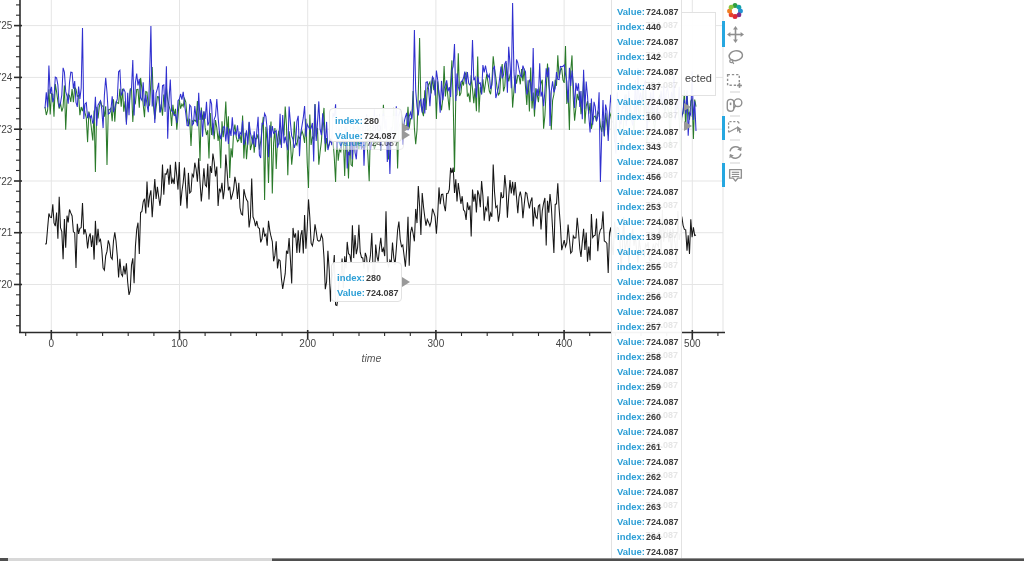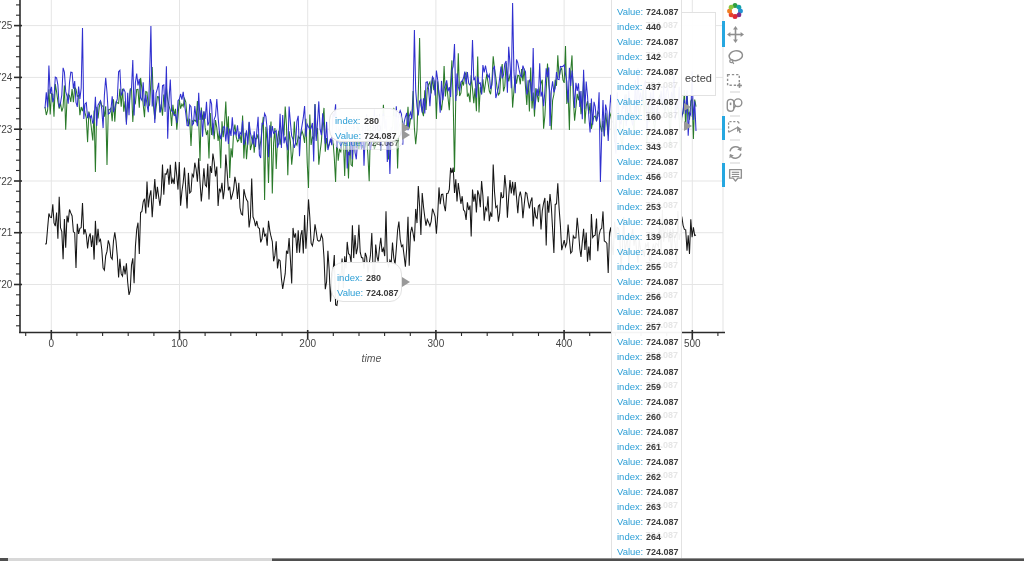--- a/index.html
+++ b/index.html
@@ -1,18 +1,18 @@
 <!DOCTYPE html>
 <html><head><meta charset="utf-8"><style>
 html,body{margin:0;padding:0;width:1024px;height:561px;background:#fff;overflow:hidden;
 font-family:"Liberation Sans",sans-serif;}
 #stage{position:absolute;left:0;top:0;width:1024px;height:561px;}
-.tt{position:absolute;background:rgba(255,255,255,0.95);border:1px solid #e2e2e2;border-radius:12px;box-sizing:border-box;}
+.tt{position:absolute;background:rgba(255,255,255,0.95);border:1px solid #e2e2e2;border-radius:4px;box-sizing:border-box;}
 .tt .row{height:15px;line-height:15px;font-size:9.5px;white-space:nowrap;}
-.tt .lab{color:#2d9fd6;display:inline-block;text-align:left;width:28px;}
+.tt .lab{color:#2d9fd6;display:inline-block;text-align:left;width:28px;font-weight:bold;}
 .tt .val{color:#3d3d3d;margin-left:1px;font-weight:bold;font-size:9px;}
 #list{left:611px;top:0px;width:71px;height:561px;border-radius:0;padding-top:3.5px;border-top:none;border-bottom:none;}
 #list .row{padding-left:5px;}
 
 .grow{position:absolute;right:3px;font-size:9px;font-weight:bold;color:rgba(70,70,70,0.14);height:15px;line-height:15px;}
 .arrow{position:absolute;width:0;height:0;border-top:5px solid transparent;border-bottom:5px solid transparent;border-left:8px solid #999;}
 .abar{position:absolute;width:3px;background:#26a7e0;}
 .icon{position:absolute;left:5px;}
 </style></head>
 <body>

